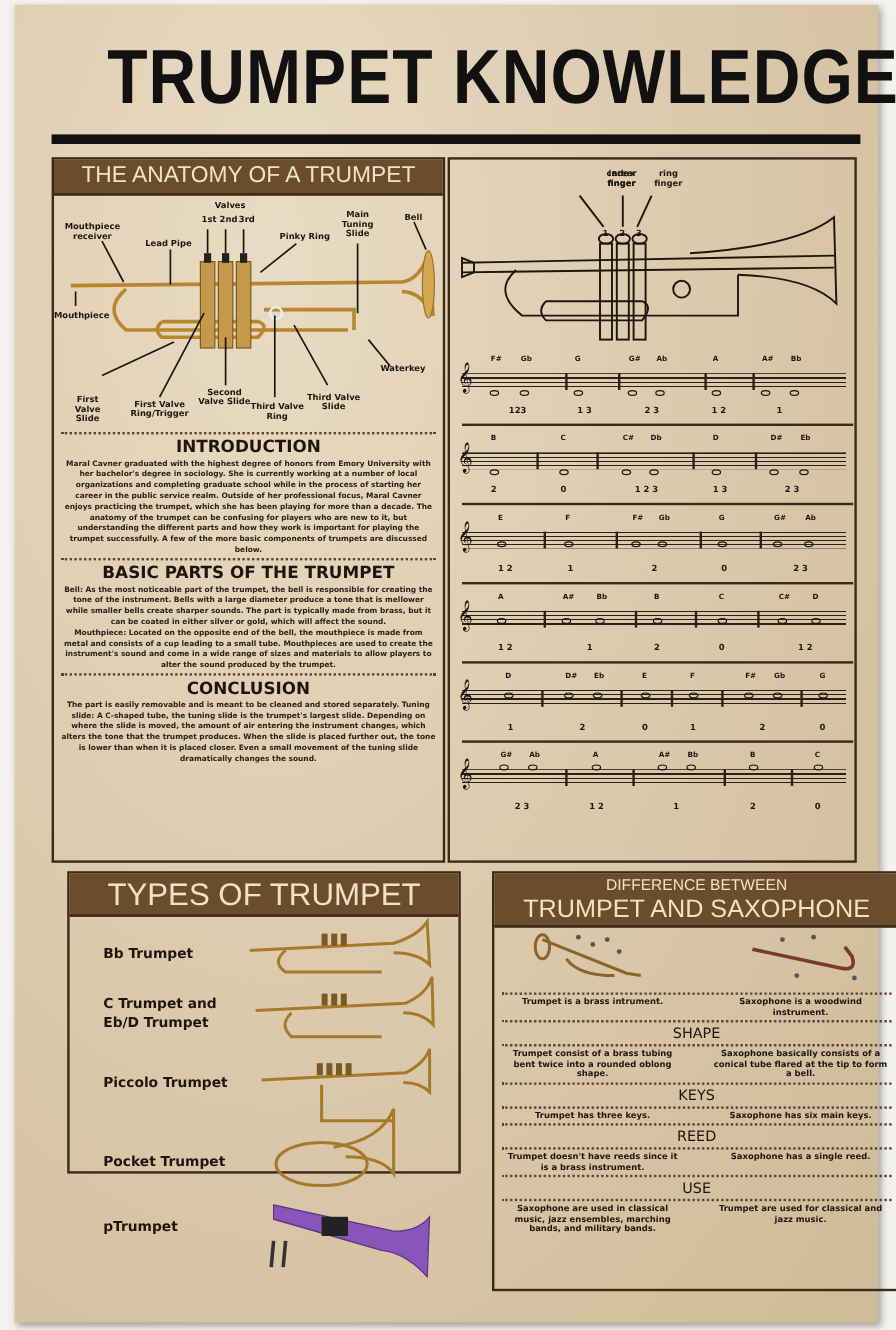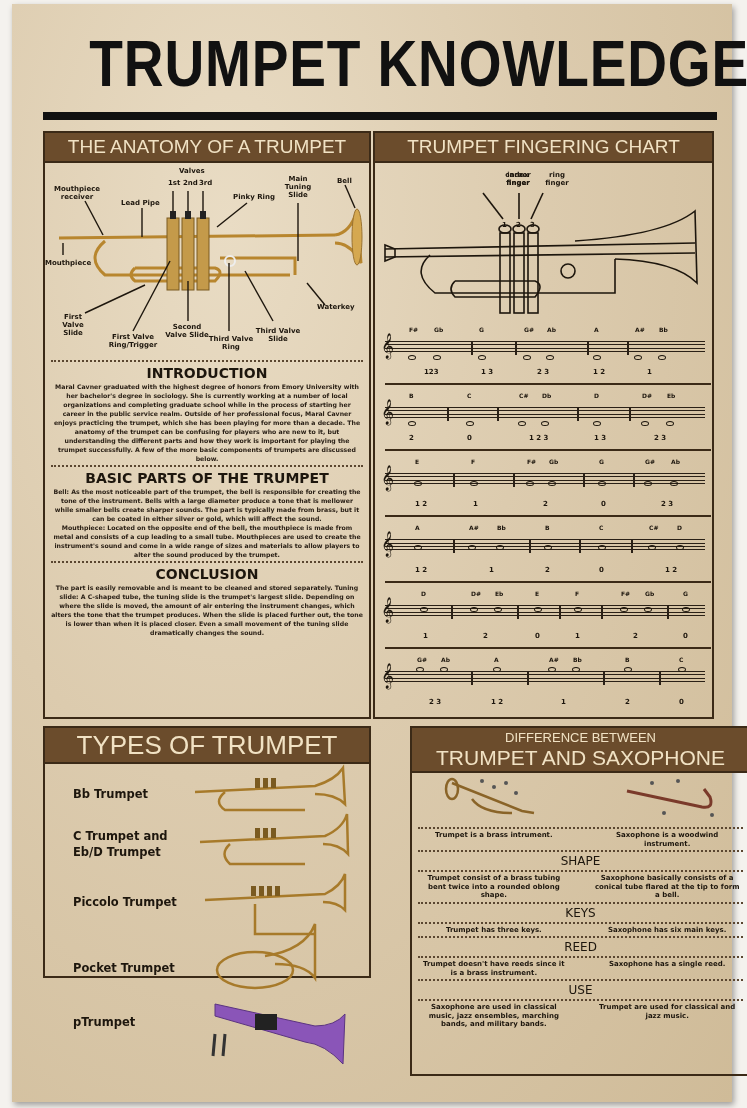--- a/index.html
+++ b/index.html
@@ -85,42 +85,41 @@
       <div class="lbl" style="left:6px;top:22px;width:52px;white-space:normal;">Mouthpiece receiver</div>
       <div class="lbl" style="left:76px;top:36px;">Lead Pipe</div>
       <div class="lbl" style="left:134px;top:4px;">Valves</div>
       <div class="lbl" style="left:123px;top:16px;">1st</div>
       <div class="lbl" style="left:138px;top:16px;">2nd</div>
       <div class="lbl" style="left:154px;top:16px;">3rd</div>
       <div class="lbl" style="left:188px;top:30px;">Pinky Ring</div>
       <div class="lbl" style="left:232px;top:12px;width:42px;white-space:normal;">Main Tuning Slide</div>
       <div class="lbl" style="left:292px;top:14px;">Bell</div>
       <div class="lbl" style="left:0px;top:96px;">Mouthpiece</div>
-      <div class="lbl" style="left:8px;top:150px;width:40px;white-space:normal;">First Valve Slide</div>
+      <div class="lbl" style="left:8px;top:166px;width:40px;white-space:normal;">First Valve Slide</div>
       <div class="lbl" style="left:60px;top:170px;width:56px;white-space:normal;">First Valve Ring/Trigger</div>
       <div class="lbl" style="left:116px;top:160px;width:52px;white-space:normal;">Second Valve Slide</div>
       <div class="lbl" style="left:162px;top:172px;width:48px;white-space:normal;">Third Valve Ring</div>
       <div class="lbl" style="left:210px;top:164px;width:46px;white-space:normal;">Third Valve Slide</div>
       <div class="lbl" style="left:272px;top:140px;">Waterkey</div>
     </div>
 
     <div class="dots"></div>
     <div class="sec-head">INTRODUCTION</div>
     <div class="para">Maral Cavner graduated with the highest degree of honors from Emory University with her bachelor's degree in sociology. She is currently working at a number of local organizations and completing graduate school while in the process of starting her career in the public service realm. Outside of her professional focus, Maral Cavner enjoys practicing the trumpet, which she has been playing for more than a decade. The anatomy of the trumpet can be confusing for players who are new to it, but understanding the different parts and how they work is important for playing the trumpet successfully. A few of the more basic components of trumpets are discussed below.</div>
     <div class="dots"></div>
     <div class="sec-head">BASIC PARTS OF THE TRUMPET</div>
     <div class="para">Bell: As the most noticeable part of the trumpet, the bell is responsible for creating the tone of the instrument. Bells with a large diameter produce a tone that is mellower while smaller bells create sharper sounds. The part is typically made from brass, but it can be coated in either silver or gold, which will affect the sound.</div>
     <div class="para">Mouthpiece: Located on the opposite end of the bell, the mouthpiece is made from metal and consists of a cup leading to a small tube. Mouthpieces are used to create the instrument's sound and come in a wide range of sizes and materials to allow players to alter the sound produced by the trumpet.</div>
     <div class="dots"></div>
     <div class="sec-head">CONCLUSION</div>
     <div class="para">The part is easily removable and is meant to be cleaned and stored separately. Tuning slide: A C-shaped tube, the tuning slide is the trumpet's largest slide. Depending on where the slide is moved, the amount of air entering the instrument changes, which alters the tone that the trumpet produces. When the slide is placed further out, the tone is lower than when it is placed closer. Even a small movement of the tuning slide dramatically changes the sound.</div>
   </div>
 
   <div class="panel" style="left:361px;top:127px;width:341px;height:588px;">
-    <div class="panel-head" style="font-size:19px;line-height:28px;">TRUMPET FINGERING CHART</div>
     <div style="position:relative;height:160px;">
       <div class="lbl" style="left:94px;top:8px;width:26px;white-space:normal;margin-left:36px;">index finger</div>
       <div class="lbl" style="left:128px;top:8px;width:30px;white-space:normal;">career finger</div>
       <div class="lbl" style="left:170px;top:8px;width:24px;white-space:normal;">ring finger</div>
       <div class="lbl" style="left:127px;top:58px;">1</div>
       <div class="lbl" style="left:141px;top:58px;">2</div>
       <div class="lbl" style="left:155px;top:58px;">3</div>
       <svg width="337" height="160" viewBox="0 0 337 160" style="position:absolute;left:0;top:0;">
         <g fill="none" stroke="#1d160d" stroke-width="1.6">
           <line x1="108" y1="30" x2="128" y2="56"></line>
@@ -312,21 +311,21 @@
           <div class="note" style="left: 299px; top: 14px;"></div>
           <div class="finger" style="left: 50px;">2 3</div>
           <div class="finger" style="left: 112px;">1 2</div>
           <div class="finger" style="left: 182px;">1</div>
           <div class="finger" style="left: 246px;">2</div>
           <div class="finger" style="left: 300px;">0</div>
         </div>
       </div>
   </div>
 
-  <div class="panel" style="left:31px;top:722px;width:328px;height:252px;">
+  <div class="panel" style="left:44px;top:722px;width:328px;height:252px;">
     <div class="panel-head" style="font-size:26px;line-height:34px;">TYPES OF TRUMPET</div>
     <div class="type-row" style="top:58px;">Bb Trumpet</div>
     <div class="type-row" style="top:100px;width:100px;">C Trumpet and Eb/D Trumpet</div>
     <div class="type-row" style="top:166px;">Piccolo Trumpet</div>
     <div class="type-row" style="top:232px;">Pocket Trumpet</div>
     <div class="type-row" style="top:286px;">pTrumpet</div>
     <svg width="170" height="310" viewBox="0 0 170 310" style="position:absolute;left:150px;top:36px;">
       <g fill="none" stroke="#a77a2a" stroke-width="2.5">
         <path d="M0 28 L120 22 Q140 16 148 4 L150 40 Q140 30 120 30"></path>
         <path d="M30 28 Q18 38 30 46 L110 46"></path>

